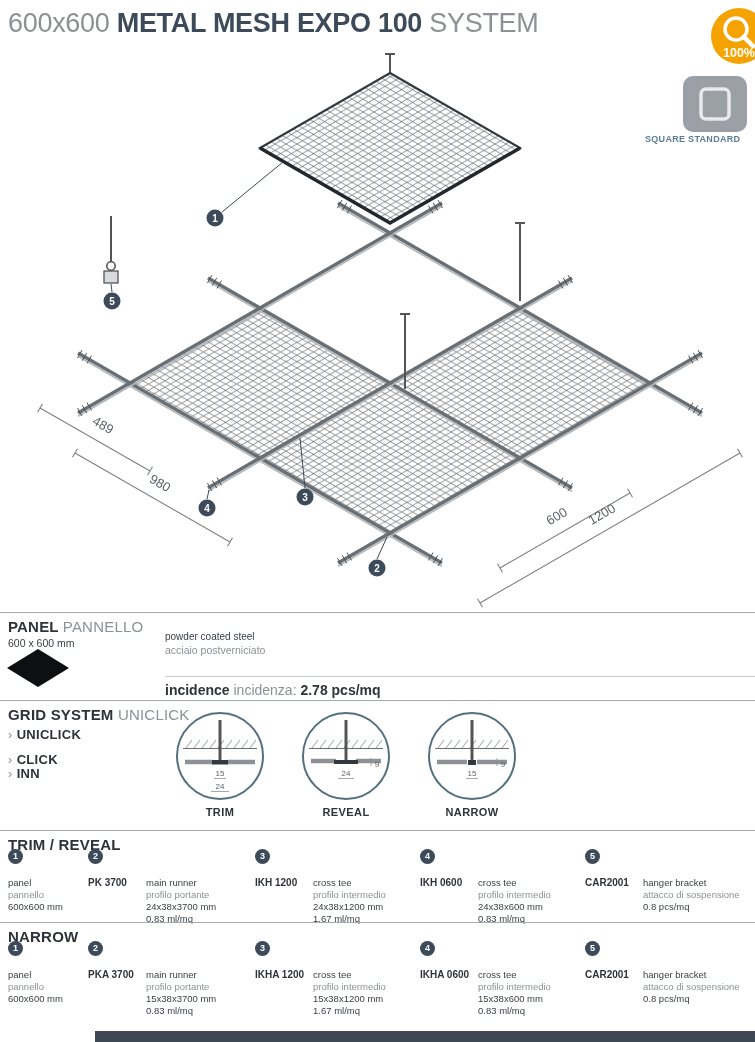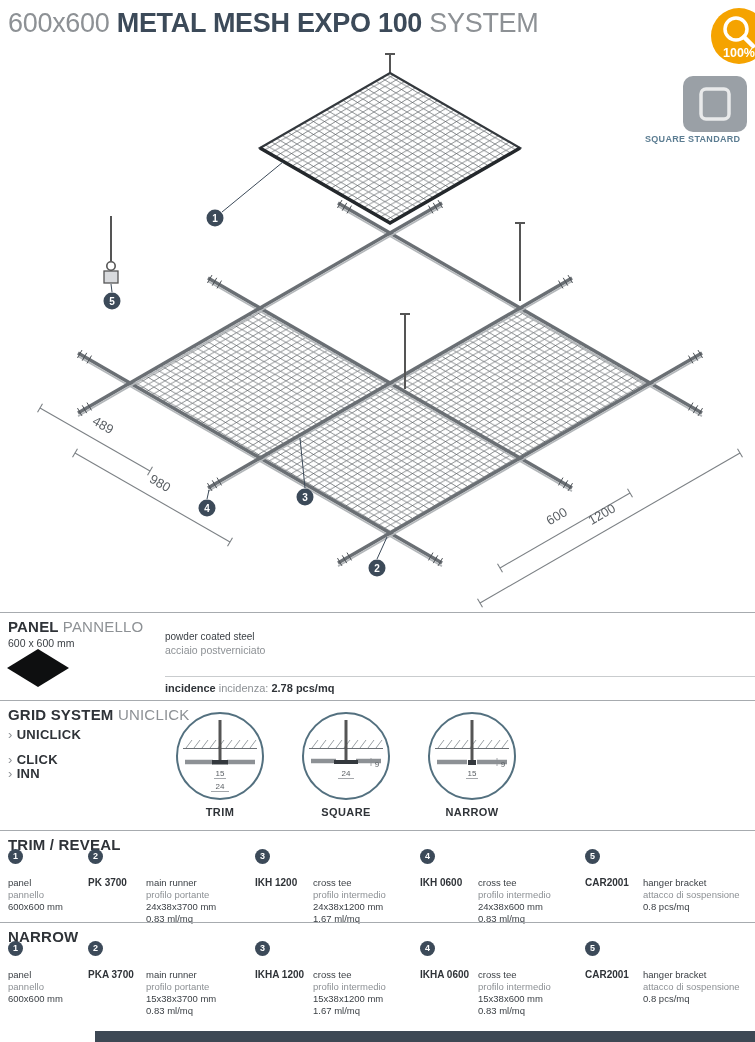--- a/index.html
+++ b/index.html
@@ -22,21 +22,21 @@
   .subhr{position:absolute;height:1px;background:#c9ccce}
 
   .sec-head{position:absolute;left:8px;font-size:15px;font-weight:700;color:#2f3338;letter-spacing:.2px;white-space:nowrap}
   .sec-head .it{color:#8d9195;font-weight:400}
 
   
   .size-label{position:absolute;left:8px;top:637px;font-size:10.5px;color:#3a3f44}
   .diamond{position:absolute;left:6px;top:648px}
   .mat-en{position:absolute;left:165px;top:631px;font-size:10px;color:#3a3f44}
   .mat-it{position:absolute;left:165px;top:644px;font-size:10.5px;color:#8d9195}
-  .incidence{position:absolute;left:165px;top:682px;font-size:11px}
+  .incidence{position:absolute;left:165px;top:682px;font-size:14px}
   .incidence .b{font-weight:700;color:#2f3338}
   .incidence .g{color:#8d9195}
 
   
   .gs-item{position:absolute;left:8px;font-size:13px;font-weight:700;color:#2f3338;letter-spacing:.3px}
   .gs-item .chev{color:#8d9195;font-weight:400;margin-right:4px}
   .profiles{position:absolute;left:172px;top:710px;display:flex;gap:30px}
   .profile{width:96px;text-align:center}
   .profile svg{display:block;margin:0 auto}
   .pname{font-size:11px;font-weight:700;color:#2f3338;margin-top:4px;letter-spacing:.4px}
@@ -287,21 +287,21 @@
         <line x1="11" y1="51" x2="36" y2="51" stroke="#8d9195" stroke-width="4.5"></line>
         <line x1="56" y1="51" x2="81" y2="51" stroke="#8d9195" stroke-width="4.5"></line>
         <rect x="34" y="50" width="24" height="4" fill="#33383d"></rect>
         <g font-size="8" fill="#5a5f64" font-family="Liberation Sans, sans-serif" text-anchor="middle">
           <text x="46" y="66">24</text>
           <path d="M38 68.5 L54 68.5" stroke="#8d9195" stroke-width=".8"></path>
           <path d="M71 48 L71 56" stroke="#8d9195" stroke-width=".8"></path>
           <text x="77" y="57">9</text>
         </g>
       </svg>
-      <div class="pname">SQUARE</div>
+      <div class="pname">REVEAL</div>
     </div>
 
     <div class="profile">
       <svg width="92" height="92" viewBox="0 0 92 92">
         <circle cx="46" cy="46" r="43" fill="#fff" stroke="#53707f" stroke-width="2"></circle>
         <g stroke="#9aa0a4" stroke-width="1">
           <path d="M12 38 L18 30 M20 38 L26 30 M28 38 L34 30 M36 38 L42 30 M44 38 L50 30 M52 38 L58 30 M60 38 L66 30 M68 38 L74 30 M76 38 L82 30" fill="none"></path>
         </g>
         <line x1="9" y1="38.5" x2="83" y2="38.5" stroke="#6a6f74" stroke-width="1.2"></line>
         <line x1="46" y1="10" x2="46" y2="50" stroke="#555" stroke-width="3"></line>

